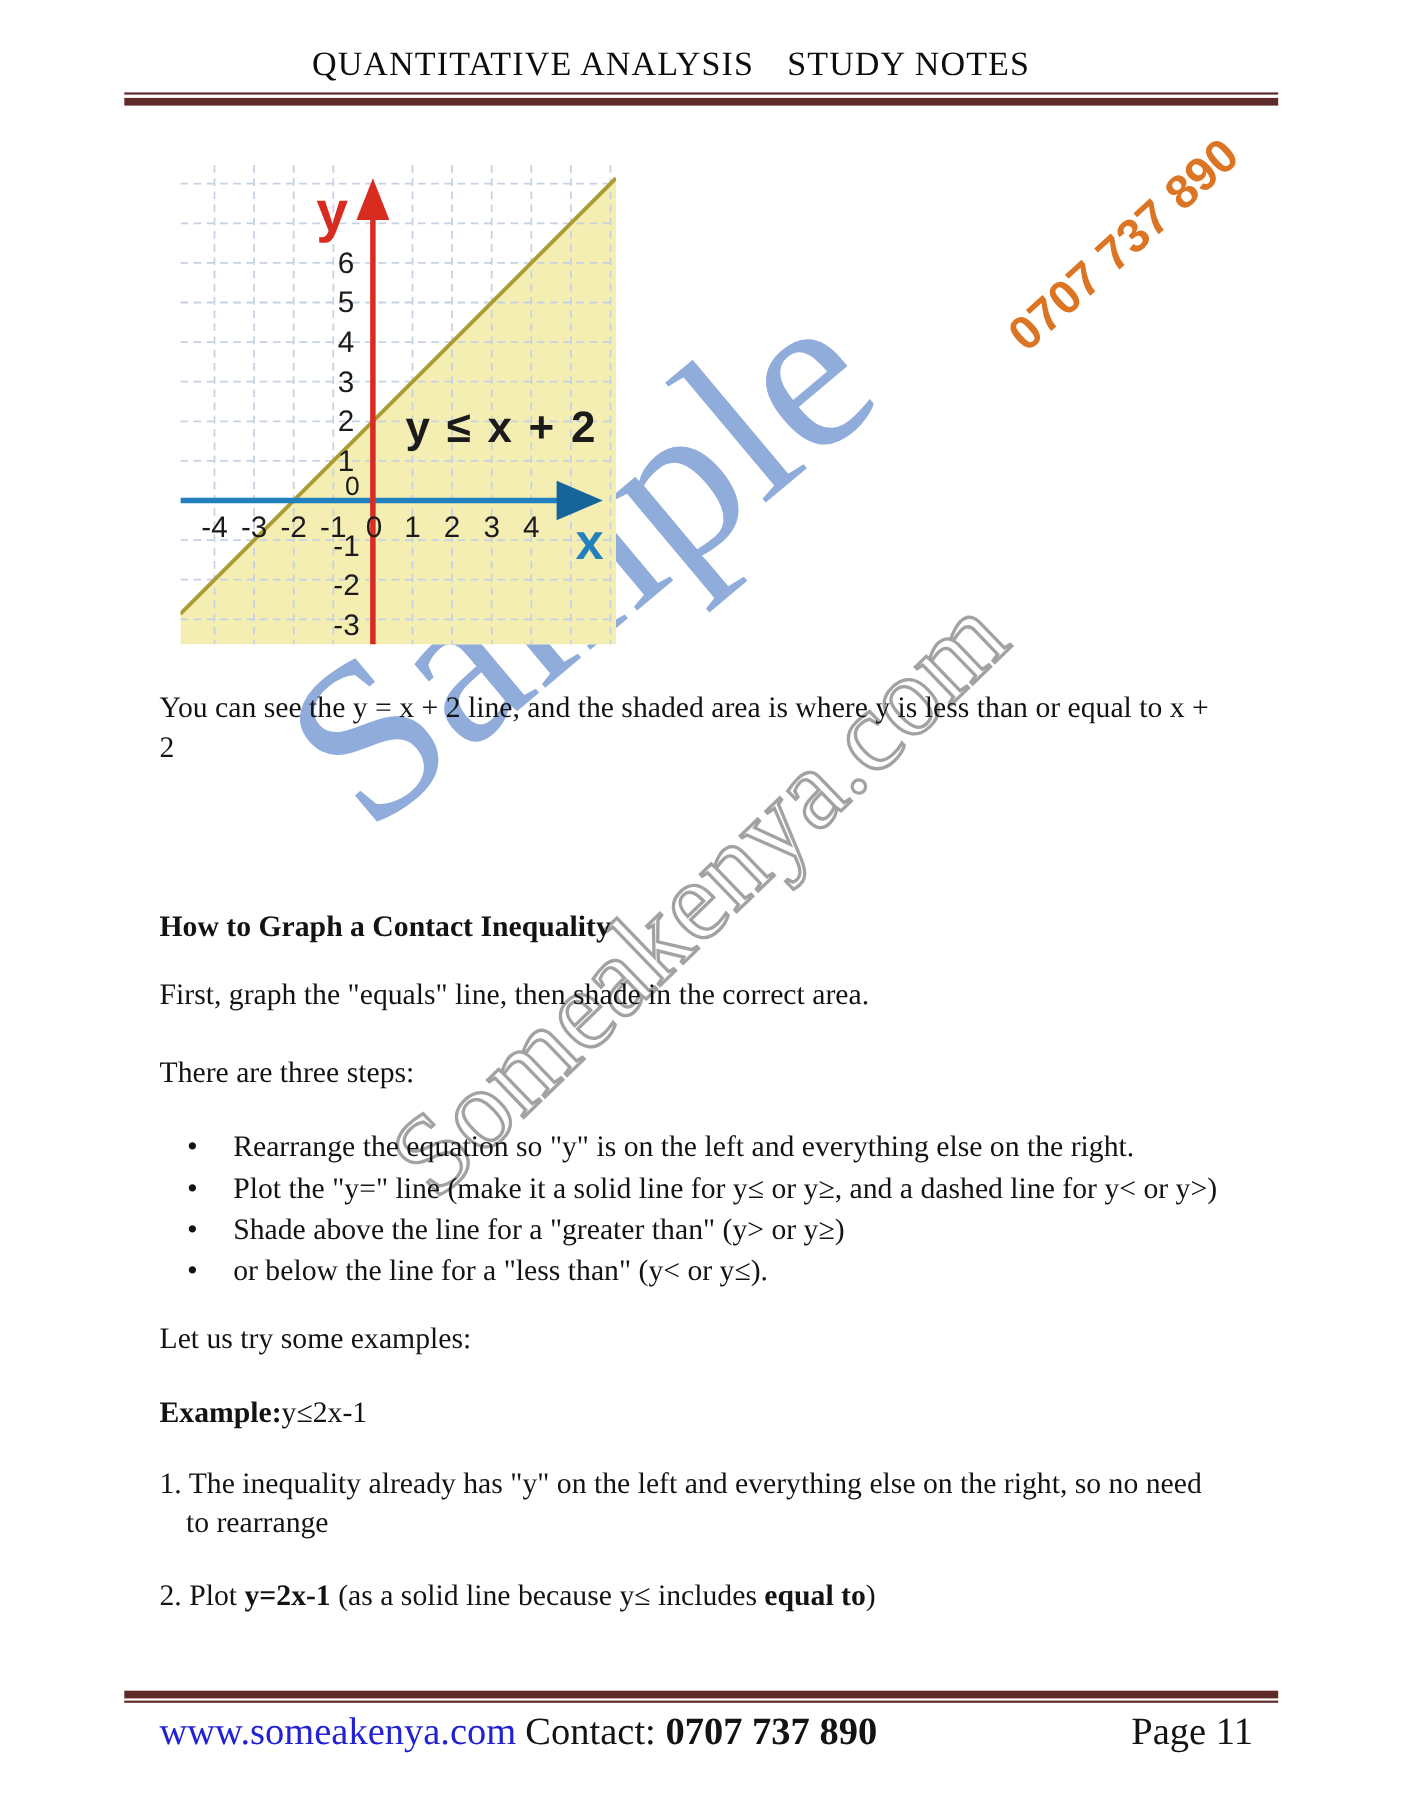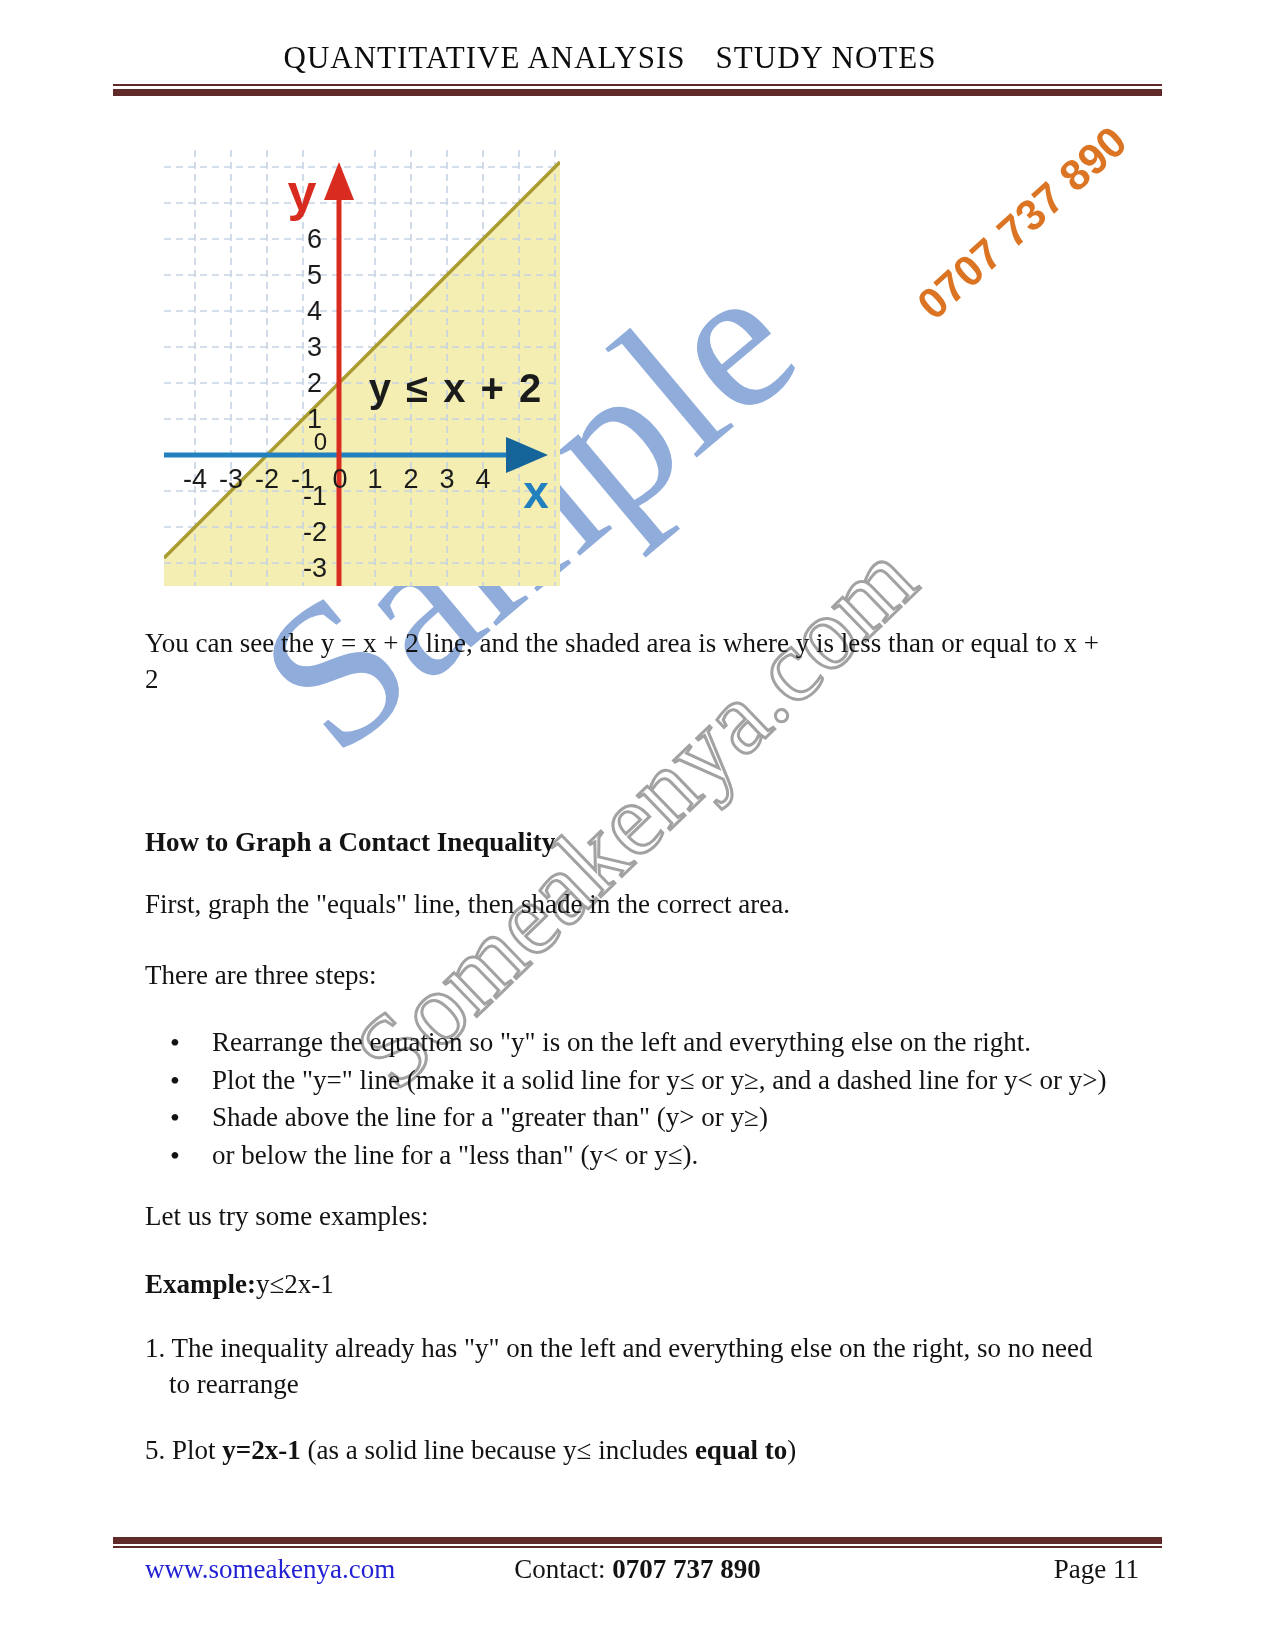--- a/index.html
+++ b/index.html
@@ -50,21 +50,21 @@
   #p3 { top:886px; } #p4 { top:957px; }
   ul.steps { position:absolute; left:170px; top:1024px; margin:0; padding:0; list-style:none; z-index:3; }
   ul.steps li { position:relative; padding-left:42px; font-size:27px; line-height:37.5px; white-space:nowrap; }
   ul.steps li::before { content:"\2022"; position:absolute; left:0; top:0; font-size:28px; }
   #p5 { top:1198px; } #example { top:1266px; }
   #example .val { margin-left:0;text-align:center; }
   #step1 { top:1330px; } #step1 .indent { margin-left:24px; }
   #step2 { top:1432px; }
 
   
-  .footer-row { position:absolute; top:1554px; left:0; width:1275px; height:36px; font-size:27px; z-index:3; }
+  .footer-row { position:absolute; top:1554px; left:0; width:1275px; height:36px; font-size:35px; z-index:3; }
   #footer-link { position:absolute; left:145px; color:#2222d4; text-decoration:none; }
   #footer-contact { position:absolute; left:0; width:100%; text-align:center; }
   #footer-page { position:absolute; right:136px; }
 </style>
 </head>
 <body>
 
 <div class="page">
 
   <div class="header-title">
@@ -162,21 +162,21 @@
   <div class="tline" id="example">
     <span class="bold">Example:</span><span class="val">y≤2x-1</span>
   </div>
 
   <div class="tline" id="step1">
     <div>1. The inequality already has "y" on the left and everything else on the right, so no need</div>
     <div class="indent">to rearrange</div>
   </div>
 
   <div class="tline" id="step2">
-    <span>5. Plot </span><span class="bold">y=2x-1</span><span> (as a solid line because y≤ includes </span><span class="bold">equal to</span><span>)</span>
+    <span>2. Plot </span><span class="bold">y=2x-1</span><span> (as a solid line because y≤ includes </span><span class="bold">equal to</span><span>)</span>
   </div>
 
   <div class="rule" id="rule-footer">
     <div class="thick"></div>
     <div class="gap" style="height:2px;"></div>
     <div class="thin"></div>
   </div>
   <div class="footer-row">
     <a href="#" id="footer-link">www.someakenya.com</a>
     <div id="footer-contact">

